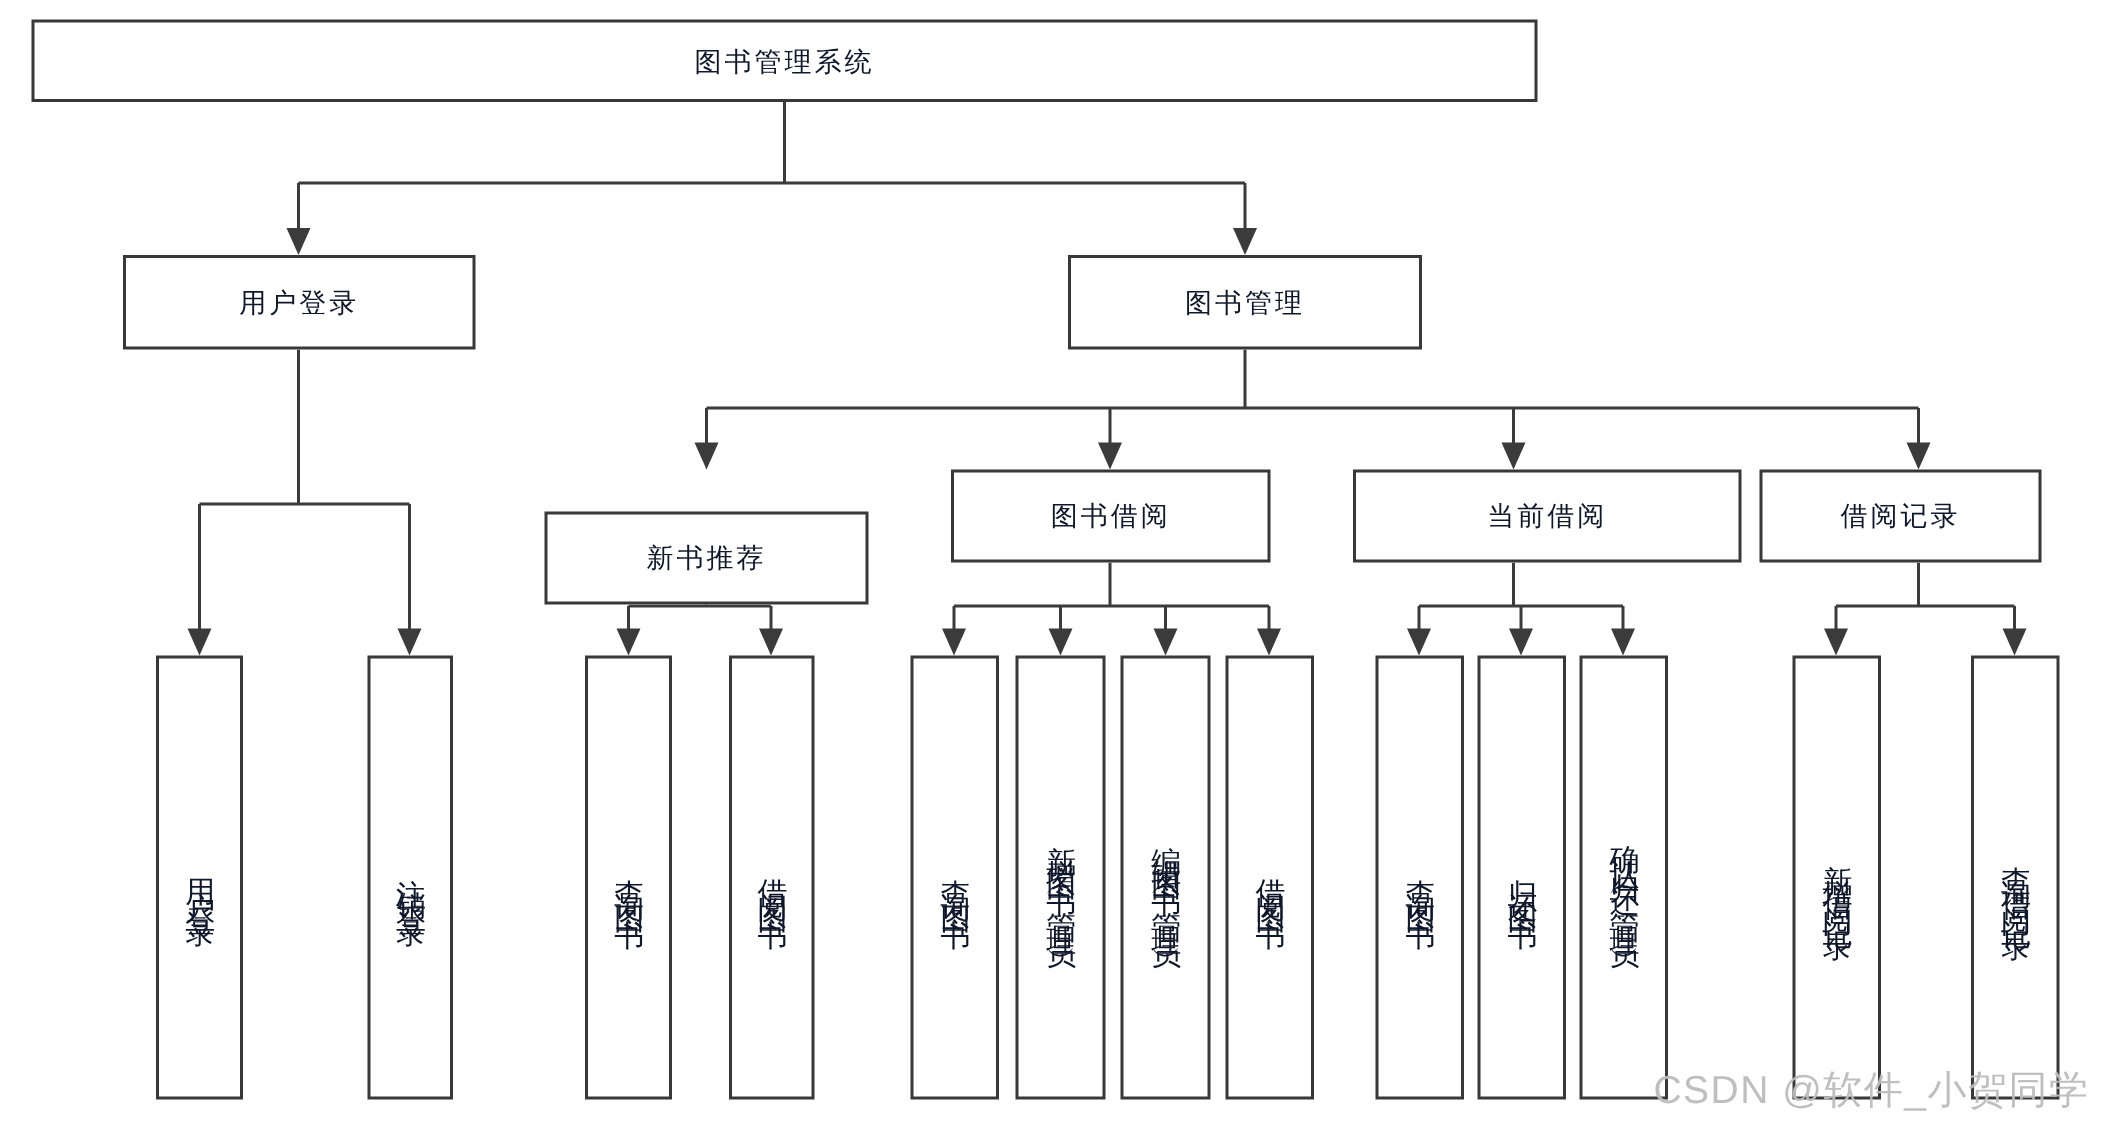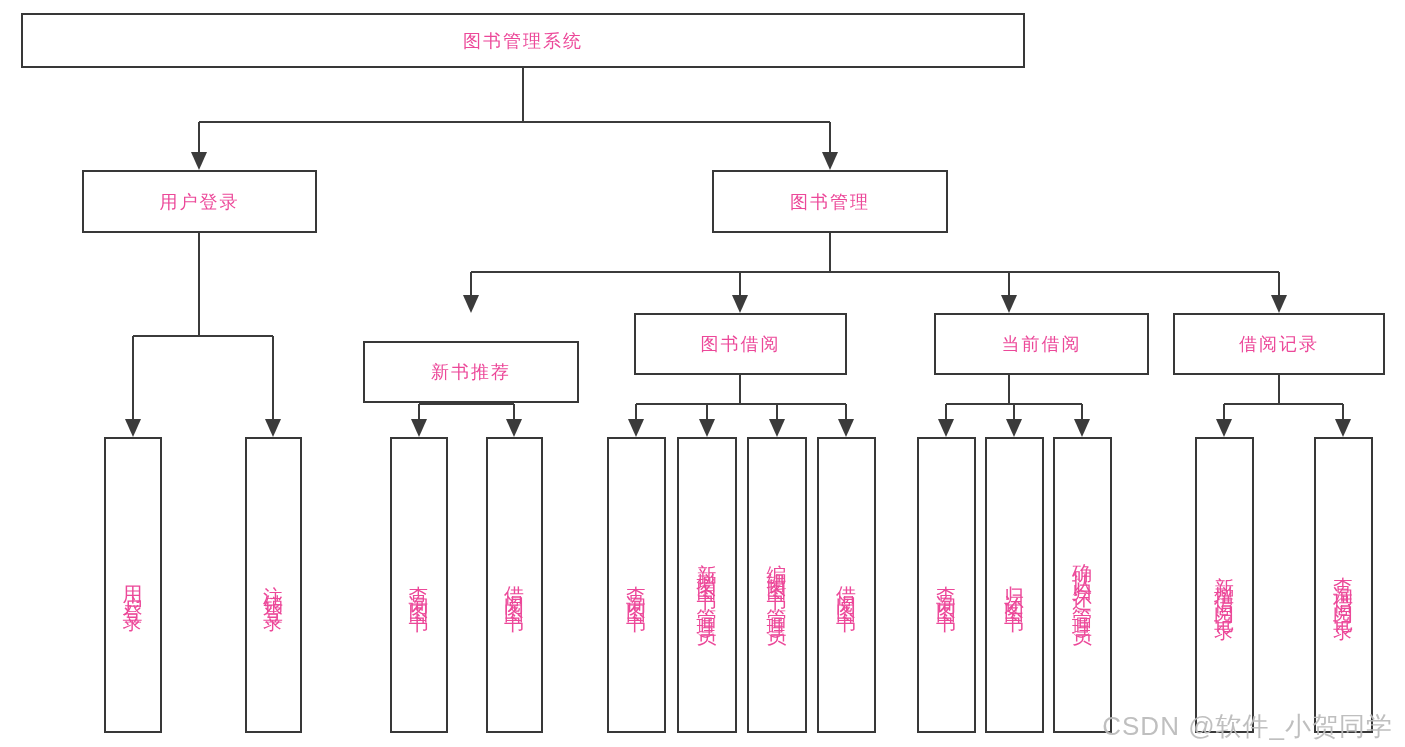--- a/index.html
+++ b/index.html
@@ -15,21 +15,21 @@
     position: absolute;
     left: 0; top: 0;
     width: 1405px; height: 747px;
     z-index: 1;
   }
   .node {
     position: absolute;
     box-sizing: border-box;
     border: 2px solid #383838;
     background: #ffffff;
-    color: #ec4899;
+    color: #0f172a;
     display: flex;
     align-items: center;
     justify-content: center;
     z-index: 2;
   }
   .node.h {
     font-size: 18px;
     letter-spacing: 2px;
   }
   .node.v {
@@ -107,24 +107,24 @@
   <div class="node h" style="left:712px; top:170px; width:236px; height:63px;">
     <span>图书管理</span>
   </div>
 
   <div class="node h" style="left:363px; top:313px; width:216px; height:62px;margin-top:28px;">
     <span>新书推荐</span>
   </div>
   <div class="node h" style="left:634px; top:313px; width:213px; height:62px;justify-content:center;">
     <span>图书借阅</span>
   </div>
-  <div class="node h" style="left:934px; top:313px; width:215px; height:62px;">
+  <div class="node h" style="left:902px; top:313px; width:259px; height:62px;">
     <span>当前借阅</span>
   </div>
-  <div class="node h" style="left:1173px; top:313px; width:212px; height:62px;">
+  <div class="node h" style="left:1173px; top:313px; width:188px; height:62px;">
     <span>借阅记录</span>
   </div>
 
   <div class="node v" style="left:104px; top:437px; width:58px; height:296px;">
     <span>用户登录</span>
   </div>
   <div class="node v" style="left:245px; top:437px; width:57px; height:296px;">
     <span>注销登录</span>
   </div>
 

